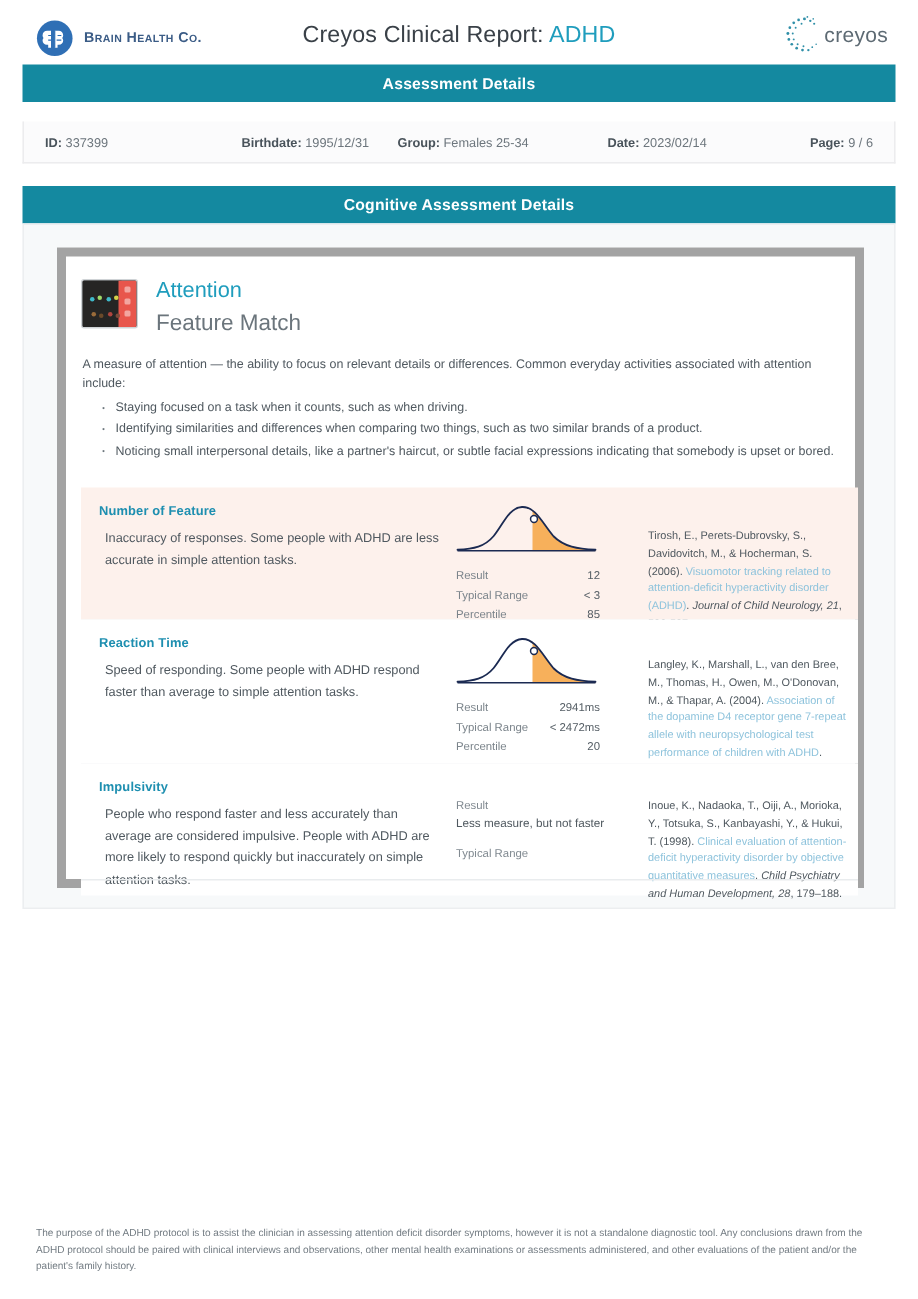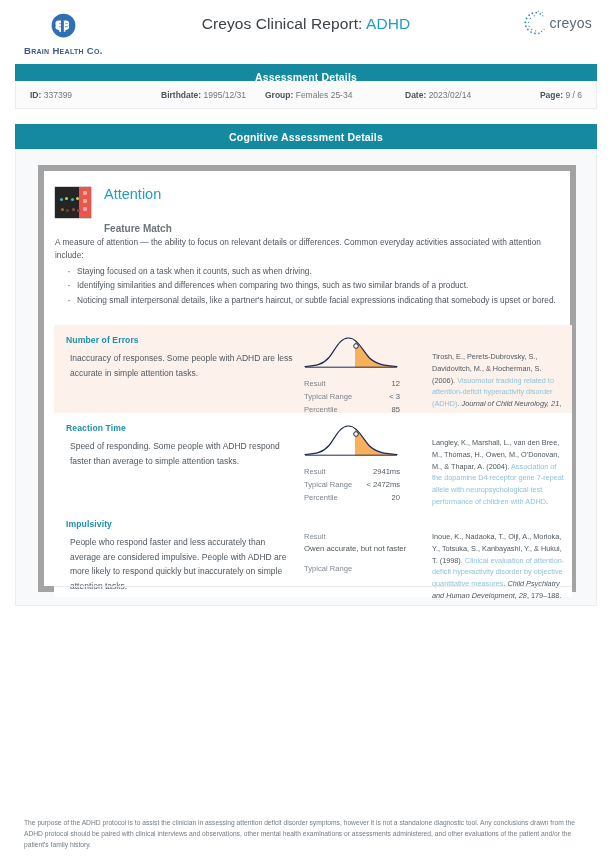--- a/index.html
+++ b/index.html
@@ -10,21 +10,21 @@
     color: #404a52;
     -webkit-font-smoothing: antialiased;
   }
   .page { position: relative; width: 612px; height: 866px; background: #fff; overflow: hidden; }
 
   
   .top-header {
     position: absolute; left: 0; top: 0; width: 612px; height: 54px;
     display: flex; align-items: center;
   }
-  .brand { position: absolute; left: 24px; top: 13px; display: flex; align-items: center; gap: 7px; flex-direction: column; }
+  .brand { position: absolute; left: 24px; top: 13px; display: flex; align-items: center; gap: 7px; }
   .brand-mark { width: 25px; height: 25px; display: block; }
   .brand-name {
     font-size: 9.5px; letter-spacing: 0.3px; color: #3b5c86;
     font-variant: small-caps; font-weight: 600; white-space: nowrap;
   }
   .report-title {
     position: absolute; left: 0; right: 0; top: 15px; text-align: center;
     font-size: 15.5px; color: #3a4148; font-weight: 400; letter-spacing: 0.1px;
   }
   .report-title .accent { color: #1f9dbd; }
@@ -32,21 +32,21 @@
   .creyos-mark { width: 26px; height: 26px; }
   .creyos-word { font-size: 14px; color: #5d6a73; letter-spacing: 0.2px; }
 
   
   .banner {
     position: absolute; left: 15px; width: 582px; height: 25px;
     background: #1489a0; color: #ffffff;
     display: flex; align-items: center; justify-content: center;
     font-size: 10.5px; font-weight: 700; letter-spacing: 0.15px;
   }
-  .banner--assessment { top: 43px; margin-top: 21px; }
+  .banner--assessment { top: 43px; }
   .banner--cognitive { top: 124px; }
 
   
   .assessment-strip {
     position: absolute; left: 15px; top: 81px; width: 582px; height: 28px;
     background: #fbfbfc; border: 1px solid #ececee; border-top: none;
     display: flex; align-items: center;
   }
   .assessment-cell {
     font-size: 8.5px; color: #5c666e; white-space: nowrap;
@@ -73,21 +73,21 @@
   .test-head { position: absolute; left: 10px; top: 15px; display: flex; align-items: flex-start; gap: 12px; }
   .game-thumb {
     width: 38px; height: 33px; border-radius: 2px; overflow: hidden;
     border: 1px solid #cfd3d6; background: #2b2b2b; position: relative; flex: none;
   }
   .gt-left { position: absolute; left: 0; top: 0; width: 26px; height: 100%; background: #262524; }
   .gt-right { position: absolute; right: 0; top: 0; width: 12px; height: 100%; background: #e8564c; }
   .gt-dot { position: absolute; border-radius: 50%; }
   .test-titles { padding-top: 1px; }
   .test-name { font-size: 14.5px; color: #1f9dbd; font-weight: 400; line-height: 1.1; }
-  .test-sub { font-size: 10px; color: #6b757c; margin-top: 20px; font-weight: bold; }
+  .test-sub { font-size: 15px; color: #6b757c; margin-top: 4px; }
 
   
   .desc {
     position: absolute; left: 11px; top: 65px; width: 516px;
     font-size: 8.3px; color: #4f585f; line-height: 1.62;
   }
   .desc ul { margin: 2px 0 0 0; padding-left: 14px; list-style: none; }
   .desc li { position: relative; padding-left: 8px; margin-top: 1px; }
   .desc li::before {
     content: "\00B7"; position: absolute; left: -2px; top: -1px;
@@ -258,21 +258,21 @@
       <div class="desc">
         <div>A measure of attention — the ability to focus on relevant details or differences. Common everyday activities associated with attention include:</div>
         <ul>
           <li>Staying focused on a task when it counts, such as when driving.</li>
           <li>Identifying similarities and differences when comparing two things, such as two similar brands of a  product.</li>
           <li>Noticing small interpersonal details, like a partner's haircut, or subtle facial expressions indicating that somebody is upset or bored.</li>
         </ul>
       </div>
 
       <div class="metric-row metric-row--errors">
-        <div class="metric-title">Number of Errors</div>
+        <div class="metric-title">Number of Feature</div>
         <div class="metric-desc">Inaccuracy of responses. Some people with ADHD are less accurate in simple attention tasks.</div>
 
         <div class="stat-block">
           <svg class="bellchart" viewBox="0 0 190 78">
             <defs>
               <clipPath id="clipErr">
                   <rect x="102" y="0" width="88" height="68"></rect>
                 </clipPath>
             </defs>
             <path d="M2 66 C 24 65, 38 62, 50 48 C 62 34, 70 10, 88 9 C 106 8, 116 32, 130 48 C 144 62, 162 65, 186 66 L186 68 L2 68 Z" fill="#f7b05b" clip-path="url(#clipErr)"></path>
@@ -342,21 +342,21 @@
 
       <div class="metric-divider" style="top:338px;"></div>
 
       <div class="metric-row metric-row--impulsivity">
         <div class="metric-title">Impulsivity</div>
         <div class="metric-desc">People who respond faster and less accurately than average are considered impulsive. People with ADHD are more likely to respond quickly but inaccurately on simple attention tasks.</div>
 
         <div class="stat-block--text">
           <div class="stat-text-group">
             <div class="stat-text-label">Result</div>
-            <div class="stat-text-value">Owen accurate, but not faster</div>
+            <div class="stat-text-value">Less measure, but not faster</div>
           </div>
           <div class="stat-text-group">
             <div class="stat-text-label">Typical Range</div>
           </div>
         </div>
 
         <div class="citation citation--impulsivity">
           <span>Inoue, K., Nadaoka, T., Oiji, A., Morioka, Y., Totsuka, S., Kanbayashi, Y., &amp; Hukui, T. (1998). </span><span class="link">Clinical evaluation of attention-deficit hyperactivity disorder by objective quantitative measures</span><span>. </span><span class="ital">Child Psychiatry and Human Development, 28</span><span>, 179–188.</span>
         </div>
       </div>

